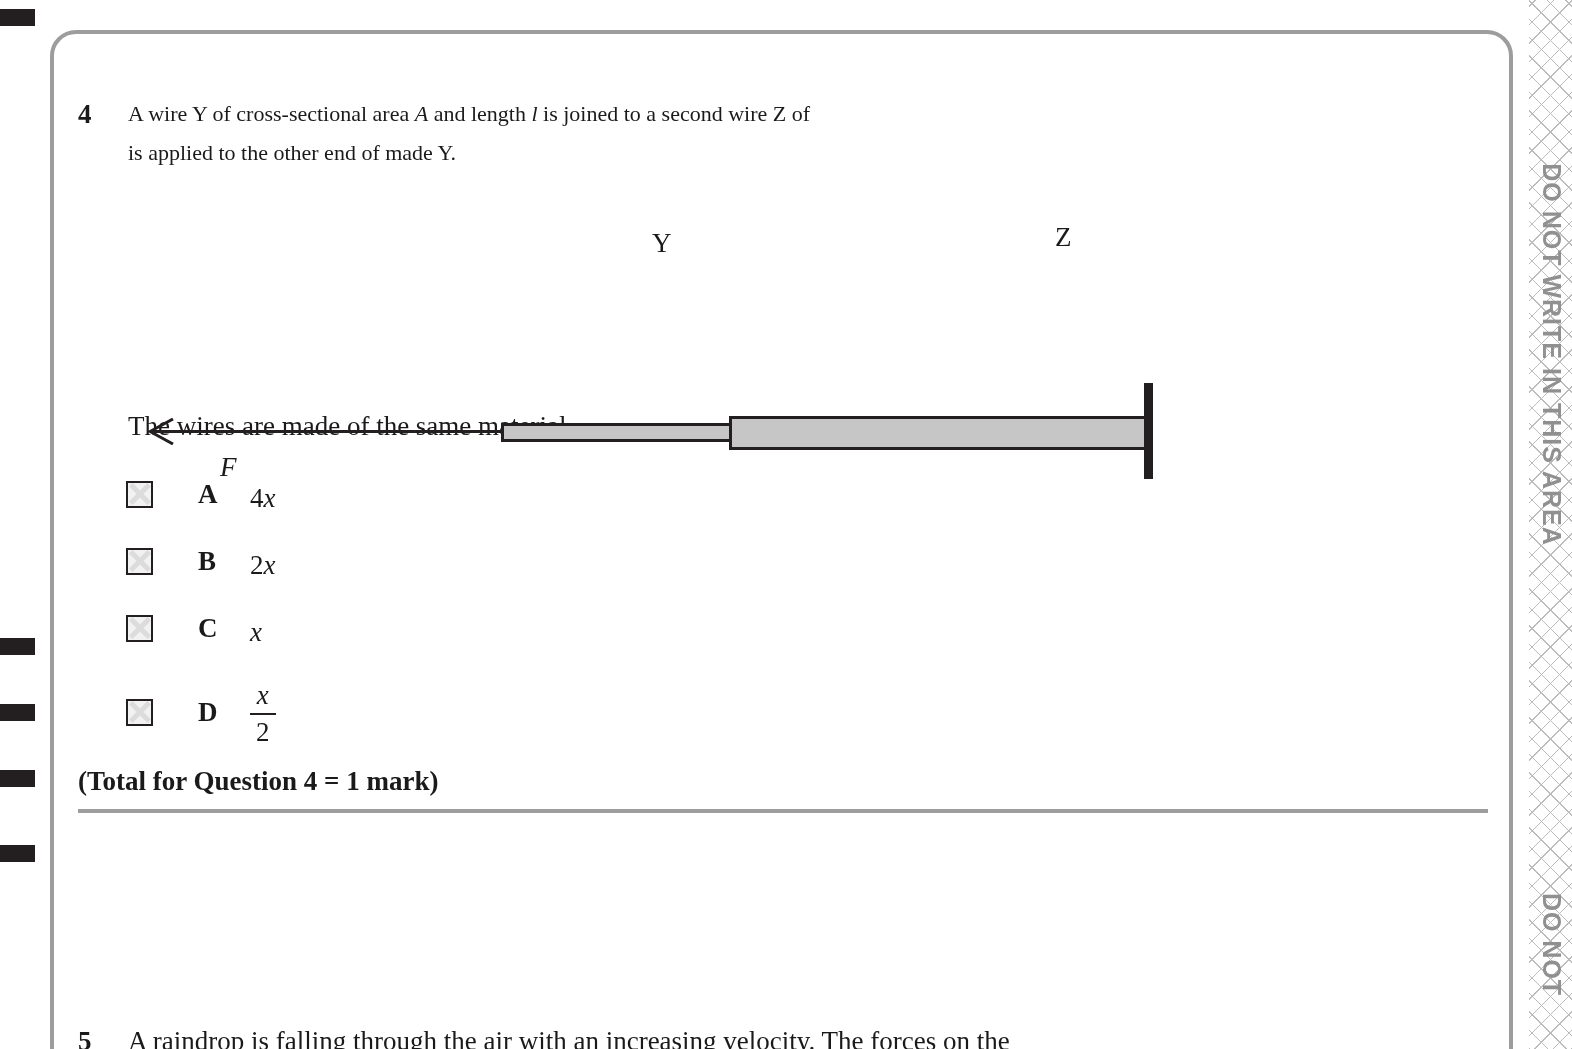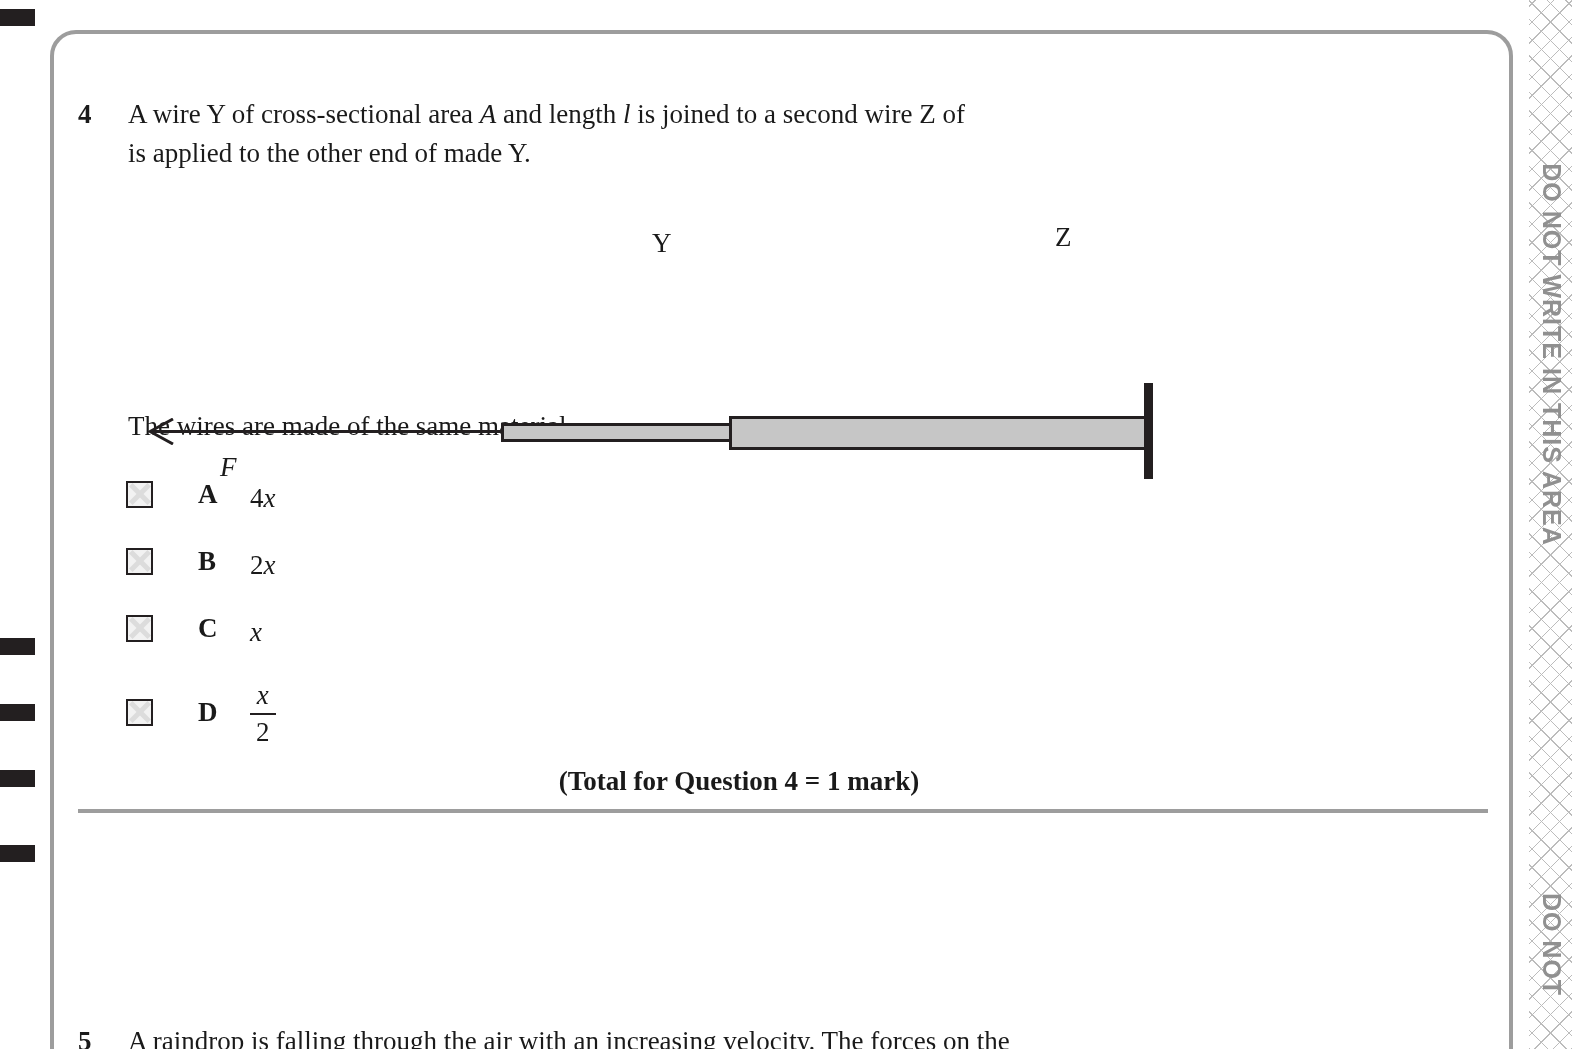--- a/index.html
+++ b/index.html
@@ -84,21 +84,21 @@
     position: absolute;
     left: 0;
     top: 0;
     font-weight: bold;
     font-size: 27px;
     line-height: 38px;
   }
 
   .q-body {
     margin-left: 50px;
-    font-size: 27px;
+    font-size: 22px;
     line-height: 38.5px;
   }
   .q-body p { margin: 0; }
 
   em.it { font-style: italic; }
 
   
   .diagram {
     position: relative;
     margin-left: 50px;
@@ -254,21 +254,21 @@
     position: relative;
     top: -2px;
   }
   .frac .num { display: block; font-style: italic; padding: 0 6px; }
   .frac .bar { display: block; height: 2px; background: #231f20; margin: 3px 0; }
   .frac .den { display: block; padding: 0 6px; }
 
   
   .total {
     margin-top: 16px;
-    text-align: center;
+    text-align: left;
     font-weight: bold;
     font-size: 27px;
     padding-right: 88px;
   }
   .rule {
     margin-top: 12px;
     height: 4px;
     background: #9d9d9d;
     width: 1410px;
   }

